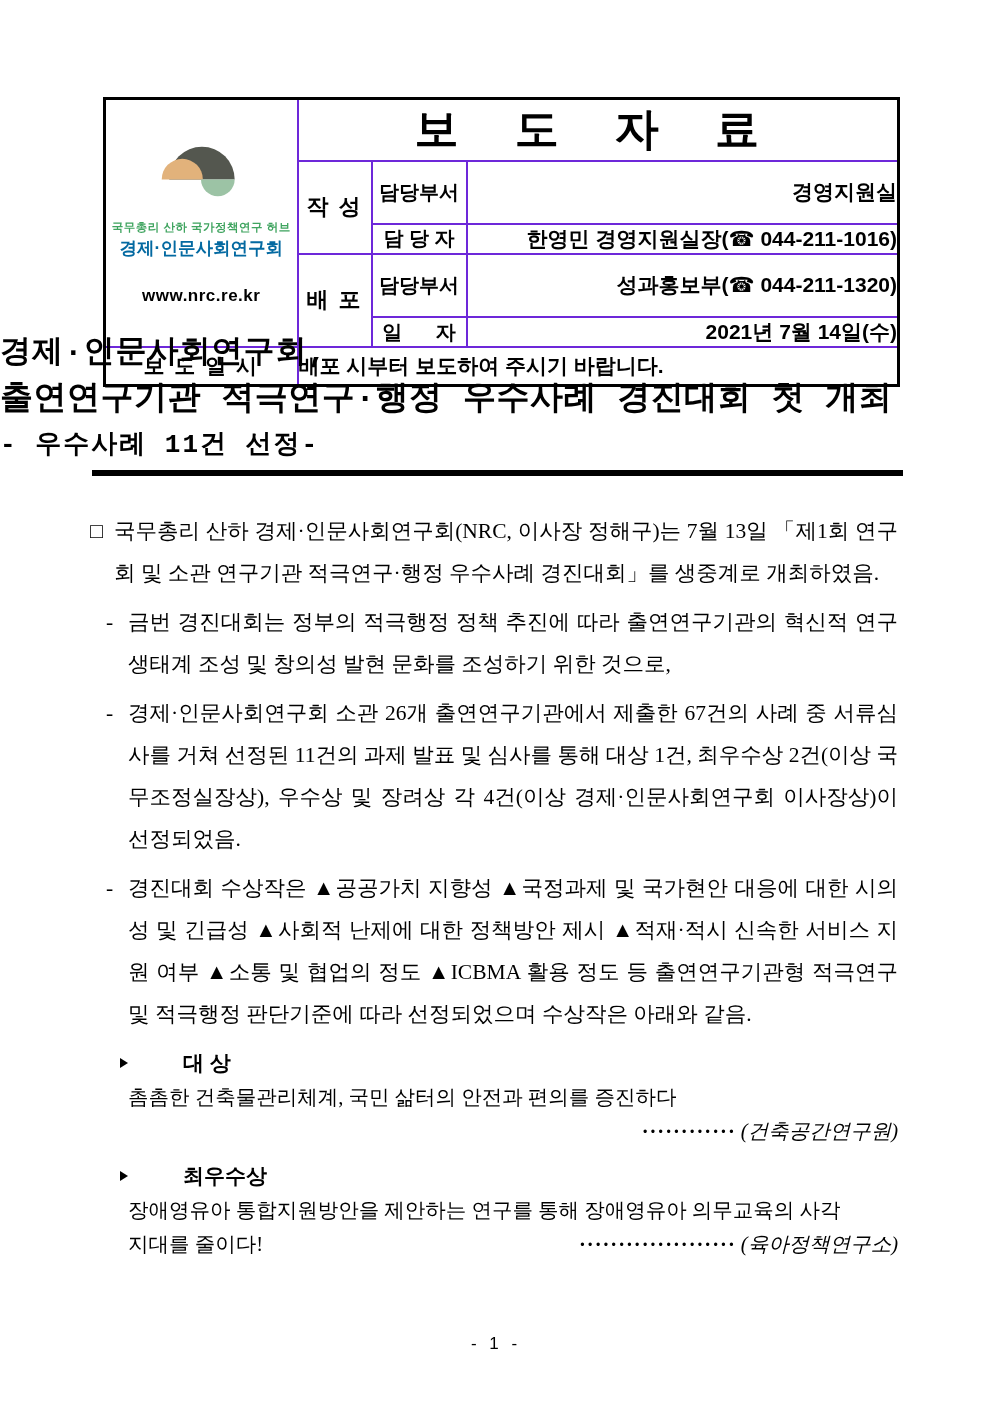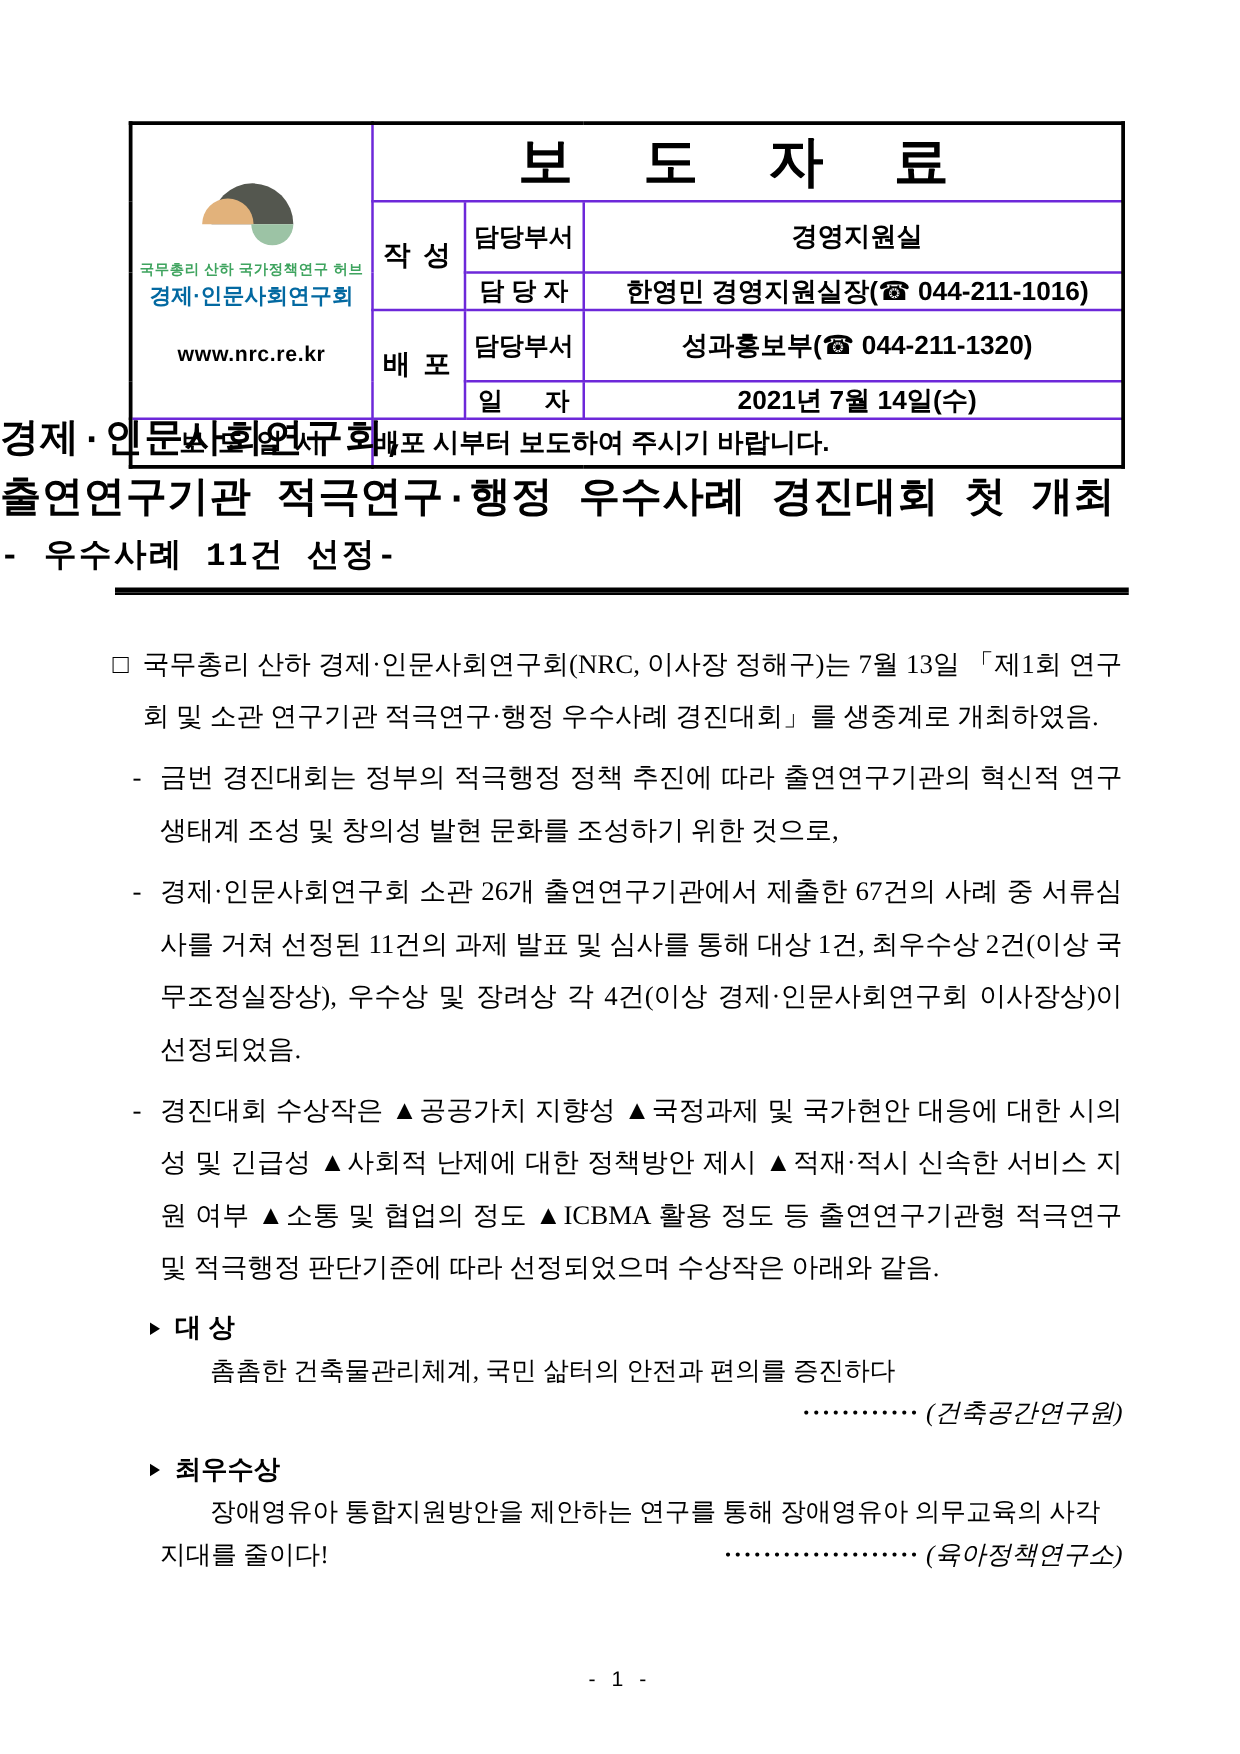--- a/index.html
+++ b/index.html
@@ -35,30 +35,30 @@
   }
   .header-table { border: 3px solid #000; }
   td.press-title-cell {
     height: 62px;
     font-size: 44px;
     letter-spacing: 22px;
     font-weight: bold;
   }
   td.sec-cell { font-size: 22px; letter-spacing: 2px; }
   td.key-cell { font-size: 20px; height: 27px; }
-  td.val-cell { font-size: 21px; text-align: center; padding-left: 7px; }
+  td.val-cell { font-size: 21px; text-align: right; padding-left: 7px; }
   td.report-label-cell { font-size: 21px; height: 38px; letter-spacing: 2px; }
   td.report-value-cell { font-size: 21px; text-align: left; }
 
   td.logo-cell { vertical-align: middle; padding: 4px 2px; }
   .logo-box { display: flex; flex-direction: column; align-items: center; }
   .logo-mark { width: 102px; height: 58px; margin-top: 2px; }
   .logo-tagline {
     font-size: 11.5px; font-weight: bold; letter-spacing: 0.5px;
-    margin-top: 8px; white-space: nowrap;
+    margin-top: 20px; white-space: nowrap;
   }
   .logo-orgname { font-size: 17.5px; font-weight: bold; margin-top: 1px; white-space: nowrap; }
   .logo-site { font-size: 17px; font-weight: bold; margin-top: 26px; letter-spacing: 0.5px; }
 
   
   .title-block {
     position: absolute;
     left: 0; right: 0; top: 330px;
     text-align: left;
     font-family: Liberation Mono, monospace;
@@ -94,29 +94,30 @@
     word-break: break-all;
   }
 
   
   .award { margin-top: 10px; padding-left: 38px; font-size: 20.5px; line-height: 34px; }
   .award-head {
     display: flex; align-items: center;
     font-family: "Liberation Sans", "DejaVu Sans", sans-serif;
     font-weight: bold; font-size: 21px; line-height: 35px;
     margin-left: -8px;
+    gap: 43px;
   }
   .tri-bullet {
     display: inline-block; width: 0; height: 0;
     border-left: 8px solid #000;
     border-top: 5px solid transparent;
     border-bottom: 5px solid transparent;
     margin-right: 12px;
   }
-  .award-desc { text-align: justify; word-break: break-all; margin-left: 40px; }
+  .award-desc { text-align: justify; word-break: break-all; }
   .award-leader-line { text-align: right; }
   .award-last-line { display: flex; justify-content: space-between; gap: 24px; }
   .leader-dots { letter-spacing: 1px; font-weight: bold; }
   .institute { font-style: italic; }
 
   
   .page-number {
     position: absolute;
     left: 0; right: 0; top: 1334px;
     text-align: center;

